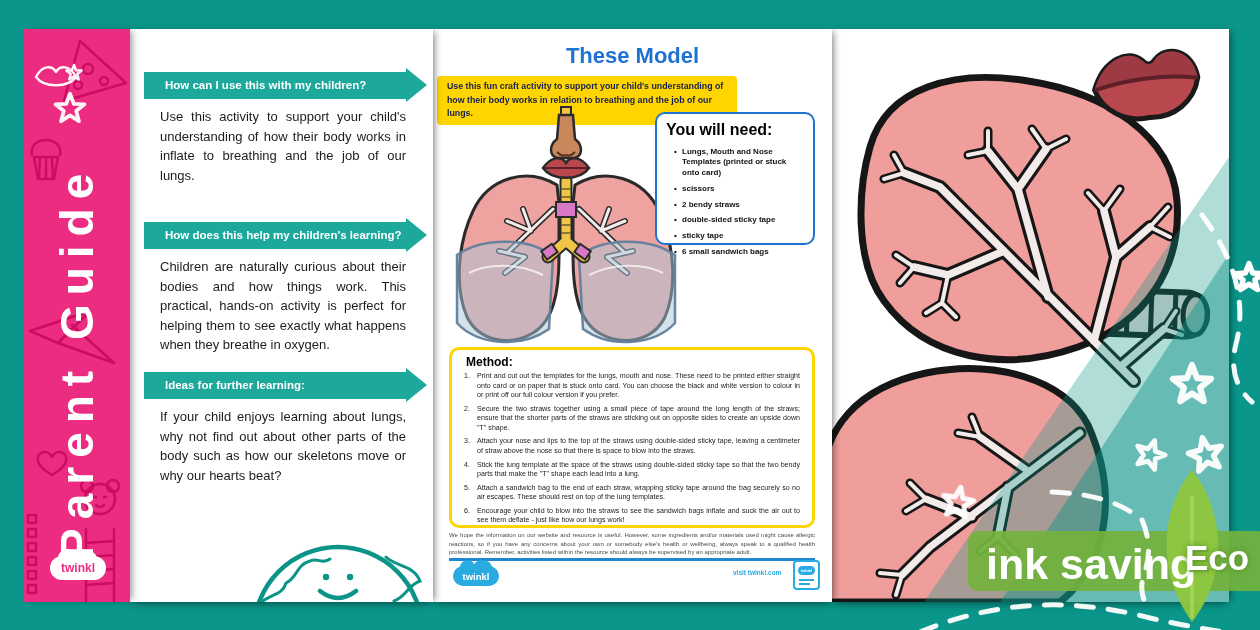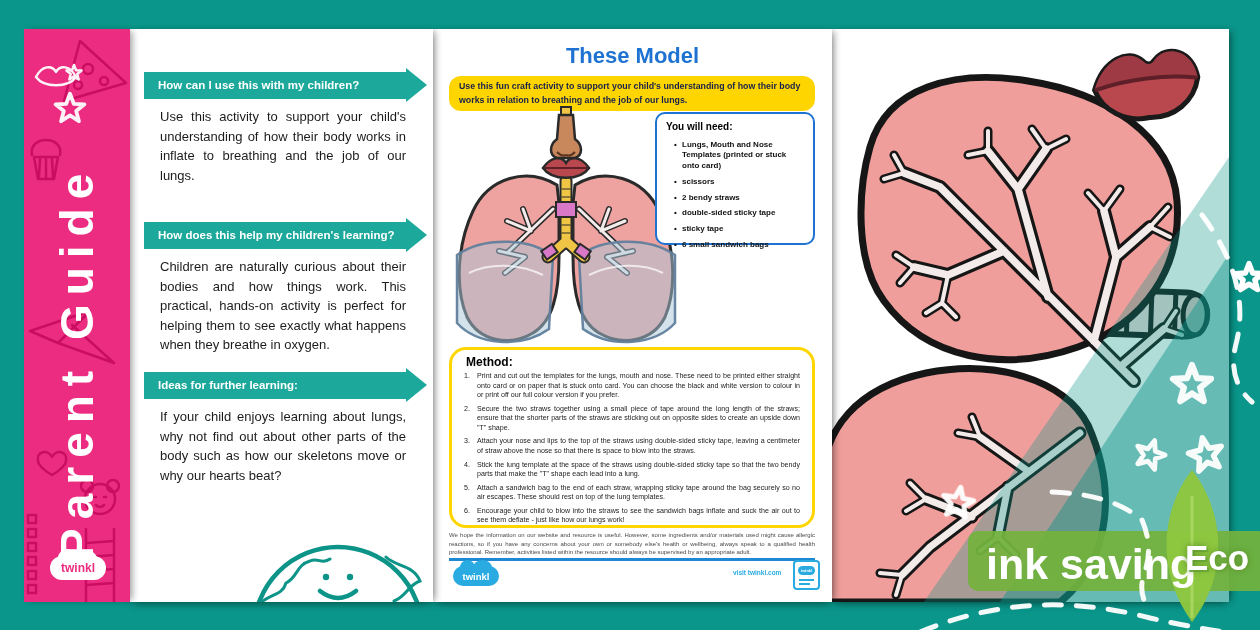--- a/index.html
+++ b/index.html
@@ -16,41 +16,41 @@
   .panel-cloud{position:absolute;left:26px;top:527px;width:56px;height:24px;background:#fff;
                border-radius:12px;display:flex;align-items:center;justify-content:center;}
   .panel-cloud::before{content:"";position:absolute;width:18px;height:18px;background:#fff;
                border-radius:50%;top:-7px;left:8px;}
   .panel-cloud::after{content:"";position:absolute;width:22px;height:18px;background:#fff;
                border-radius:50%;top:-6px;right:9px;}
   .panel-cloud span{position:relative;z-index:2;color:#ec2c80;font-weight:bold;font-size:12px;}
   
   .page1{left:130px;top:29px;width:303px;height:573px;z-index:9;}
   .sec-head{position:absolute;left:14px;width:262px;height:27px;background:#1ca89b;color:#fff;
-            font-weight:bold;font-size:11.5px;line-height:27px;padding-left:14px;box-sizing:border-box;}
+            font-weight:bold;font-size:11.5px;line-height:27px;padding-left:21px;box-sizing:border-box;}
   .sec-head::after{content:"";position:absolute;right:-21px;top:-4px;width:0;height:0;
             border-top:17.5px solid transparent;border-bottom:17.5px solid transparent;
             border-left:21px solid #1ca89b;}
   .sec-body{position:absolute;left:30px;width:246px;font-size:13px;line-height:1.5;color:#1c1c1c;
             text-align:justify;}
   
   .page2{left:433px;top:29px;width:399px;height:573px;z-index:8;}
   .p2-title{position:absolute;left:0;top:14px;width:100%;text-align:center;color:#1e73d2;
             font-size:22px;font-weight:bold;}
-  .intro-note{position:absolute;left:16px;top:47px;width:366px;box-sizing:border-box;background:#ffd500;
-            border-radius:12px;padding:4px 10px;font-size:8.8px;font-weight:bold;color:#16214d;line-height:1.55;}
+  .intro-note{position:absolute;left:4px;top:47px;width:300px;box-sizing:border-box;background:#ffd500;
+            border-radius:4px;padding:4px 10px;font-size:8.8px;font-weight:bold;color:#16214d;line-height:1.55;}
   .need-box{position:absolute;left:222px;top:83px;width:160px;height:133px;box-sizing:border-box;
             background:#fff;border:2px solid #1e73d2;border-radius:10px;padding:7px 9px;}
-  .need-box h3{margin:0 0 5px 0;font-size:10px;color:#000;}
+  .need-box h3{margin:0 0 5px 0;font-size:16px;color:#000;}
   .need-box ul{margin:8px;padding:0;list-style:none;}
   .need-box li{position:relative;padding-left:8px;font-size:8px;font-weight:bold;color:#111;
             line-height:1.3;margin-bottom:5.5px;}
   .need-box li::before{content:"•";position:absolute;left:0;top:0;}
   .method-box{position:absolute;left:16px;top:318px;width:366px;height:181px;box-sizing:border-box;
-            border:3px solid #ffd500;border-radius:17px;background:#fff;padding:5px 12px;}
+            border:3px solid #ffd500;border-radius:10px;background:#fff;padding:5px 12px;}
   .method-box h3{margin:0 0 3px 2px;font-size:12px;color:#000;}
   .method-box ol{margin:0;padding:0;list-style:none;}
   .method-box li{display:flex;font-size:7.1px;line-height:1.35;color:#222;margin-bottom:4px;}
   .method-box li .num{width:13px;flex:none;}
   .method-box li .txt{flex:1;text-align:justify;}
   .disclaimer{position:absolute;left:16px;top:502px;width:366px;font-size:6px;line-height:1.42;
             color:#4a4a4a;text-align:justify;}
   .divider{position:absolute;left:16px;top:529px;width:366px;height:2.5px;background:#1e88d2;}
   .cloud{position:absolute;background:#29abe2;border-radius:11px;display:flex;align-items:center;
             justify-content:center;}

